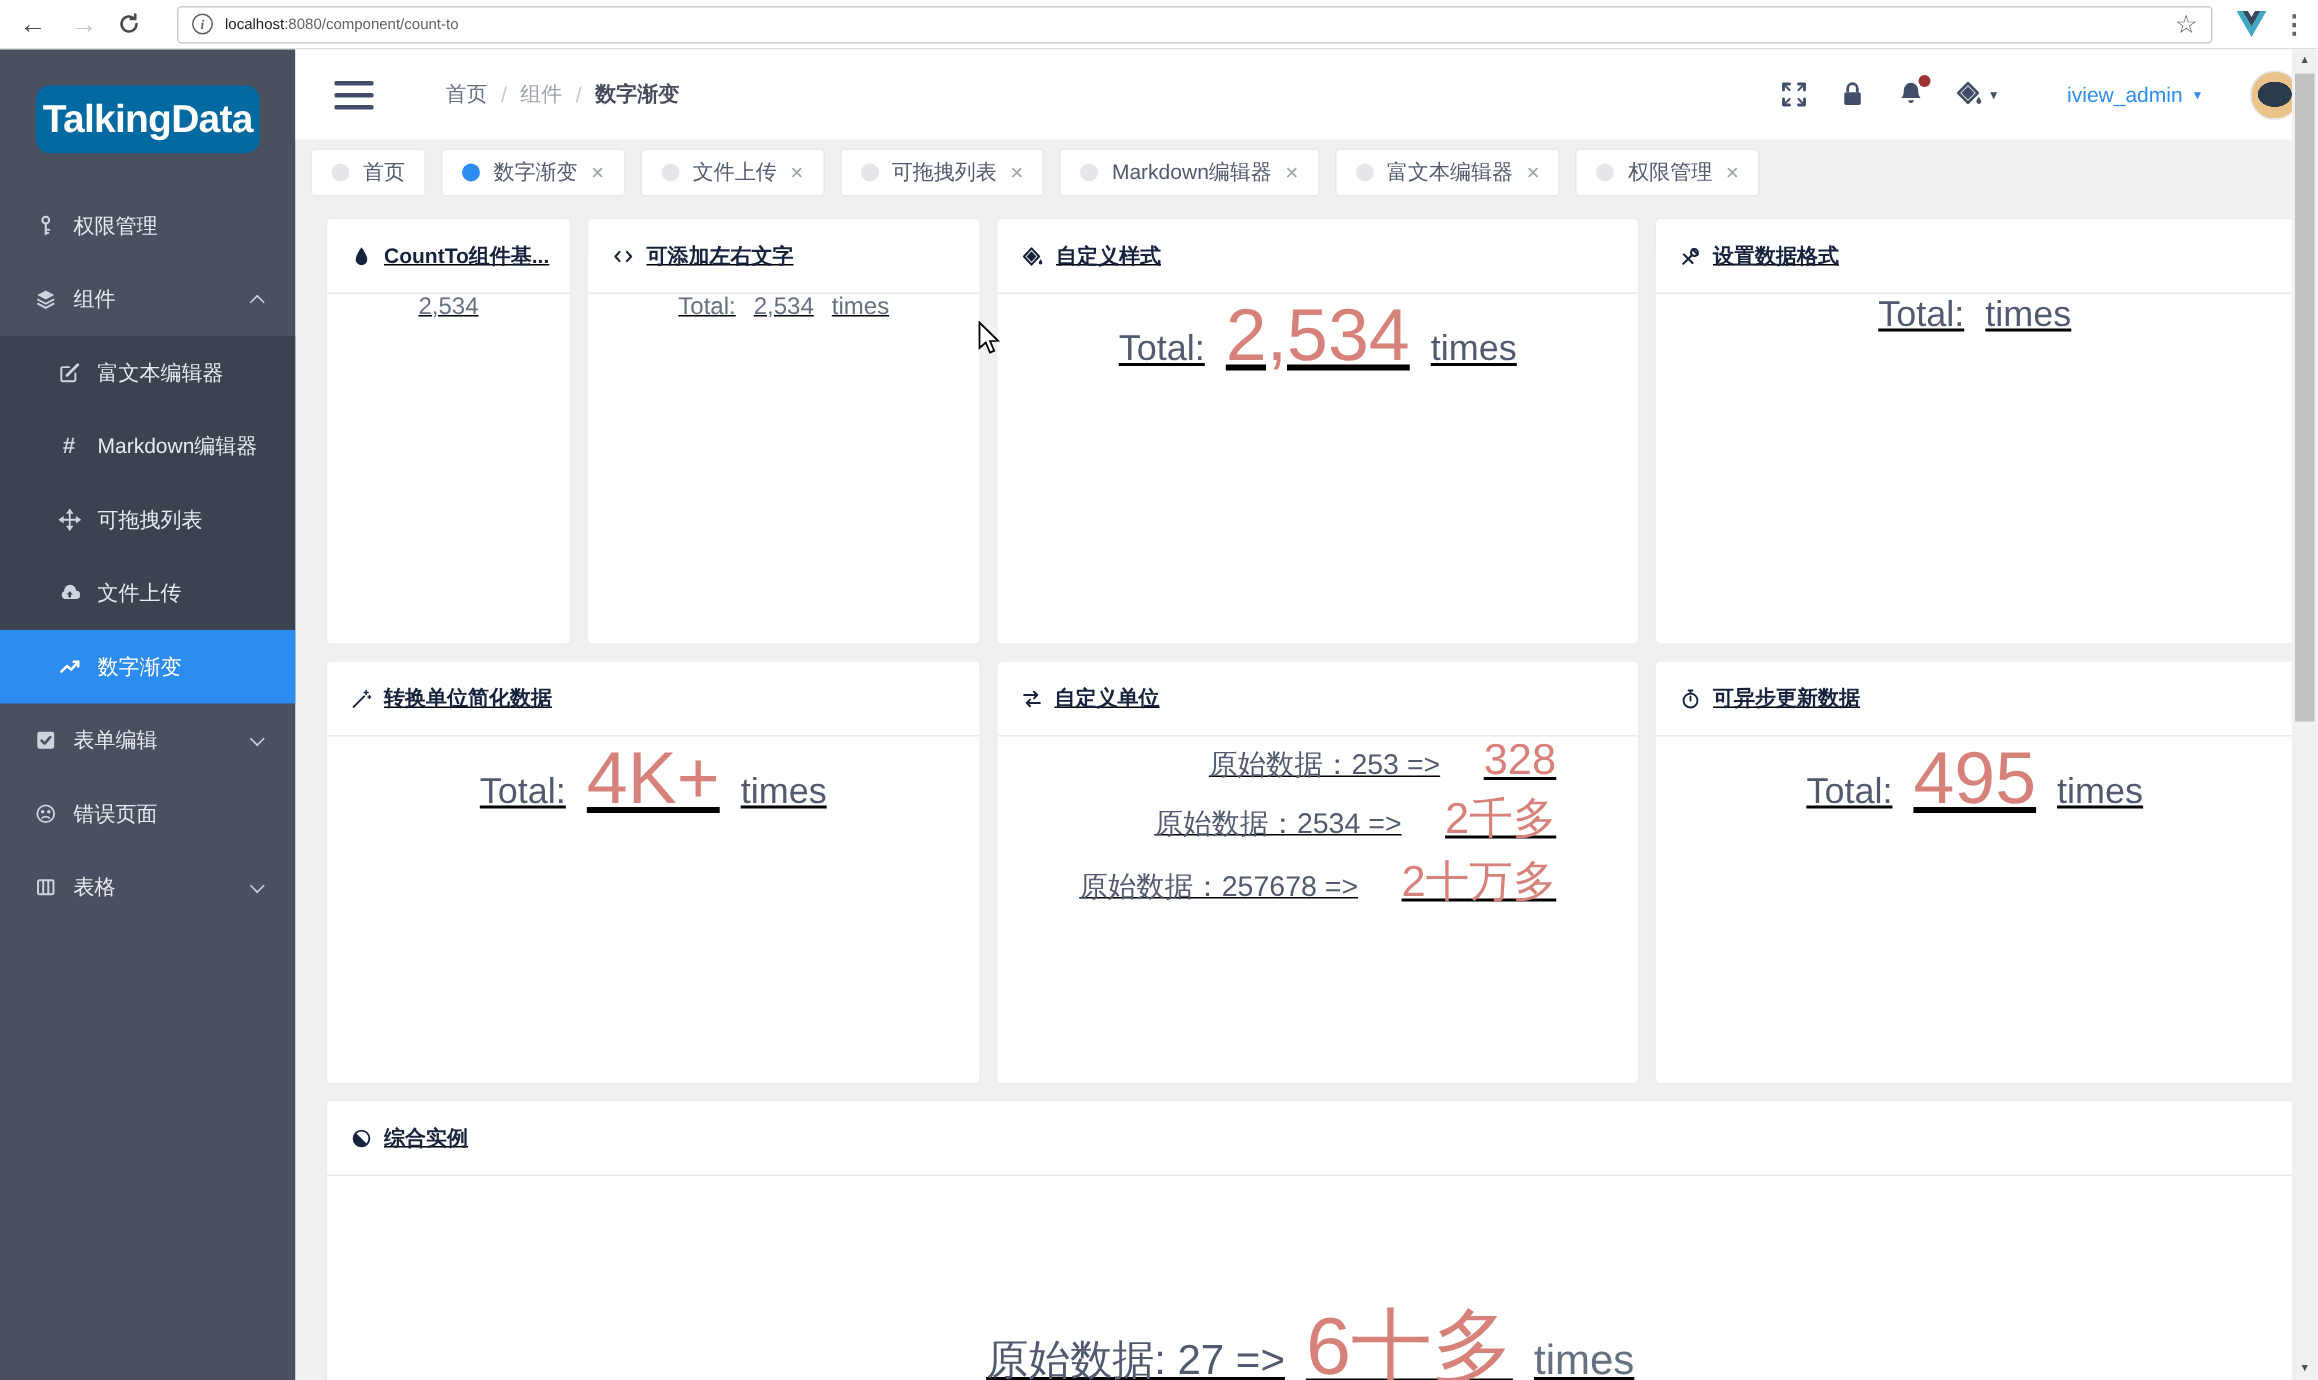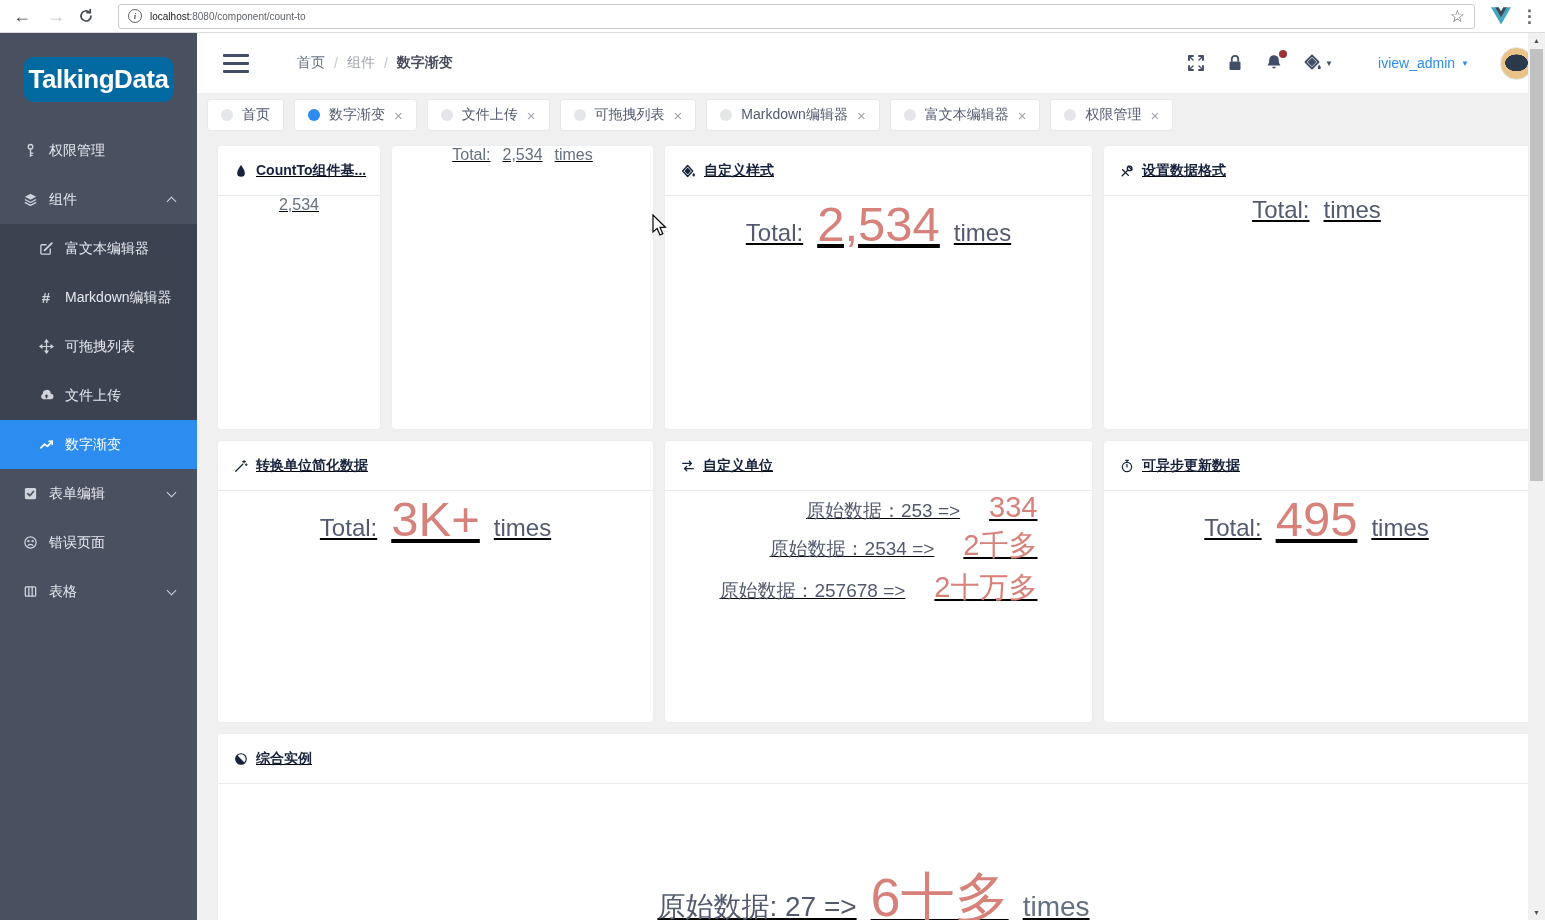--- a/index.html
+++ b/index.html
@@ -325,20 +325,26 @@
                 <path d="M8 1C8 1 3.6 7 3.6 10.2a4.4 4.4 0 0 0 8.8 0C12.4 7 8 1 8 1Z"></path>
               </svg>
             <span>CountTo组件基...</span>
           </div>
           <div class="card-b">
             <span class="plain-count">2,534</span>
           </div>
         </div>
 
         <div class="card">
+          <div class="card-h">
+            <svg width="15" height="14" viewBox="0 0 16 16" fill="none" stroke="currentColor" stroke-width="1.6" stroke-linecap="round" stroke-linejoin="round">
+                <path d="M5.2 4.5 2 8l3.2 3.5M10.8 4.5 14 8l-3.2 3.5"></path>
+              </svg>
+            <span>可添加左右文字</span>
+          </div>
           <div class="card-b">
             <span class="total-line-sm">
               <span>Total:</span>
               <span>2,534</span>
               <span>times</span>
             </span>
           </div>
         </div>
 
         <div class="card">
@@ -382,38 +388,38 @@
           <div class="card-h">
             <svg width="14" height="14" viewBox="0 0 16 16" fill="none" stroke="currentColor" stroke-width="1.5" stroke-linecap="round">
                 <path d="M2 14 10 6"></path>
                 <path d="M11.5 1.5v3M10 3h3M14 5.5v2M13 6.5h2" stroke-width="1.2"></path>
               </svg>
             <span>转换单位简化数据</span>
           </div>
           <div class="card-b">
             <span class="total-line">
               <span>Total:</span>
-              <span class="big-num">3K+</span>
+              <span class="big-num">4K+</span>
               <span>times</span>
             </span>
           </div>
         </div>
 
         <div class="card">
           <div class="card-h">
             <svg width="14" height="14" viewBox="0 0 16 16" fill="none" stroke="currentColor" stroke-width="1.5" stroke-linecap="round" stroke-linejoin="round">
                 <path d="M2 5h10M9.5 2.5 12 5 9.5 7.5M14 11H4M6.5 8.5 4 11l2.5 2.5"></path>
               </svg>
             <span>自定义单位</span>
           </div>
           <div class="card-b">
             <div class="unit-col">
               <div class="unit-row">
                 <span>原始数据：253 =&gt;</span>
-                <span class="unit-val">334</span>
+                <span class="unit-val">328</span>
               </div>
               <div class="unit-row">
                 <span>原始数据：2534 =&gt;</span>
                 <span class="unit-val">2千多</span>
               </div>
               <div class="unit-row">
                 <span>原始数据：257678 =&gt;</span>
                 <span class="unit-val">2十万多</span>
               </div>
             </div>

